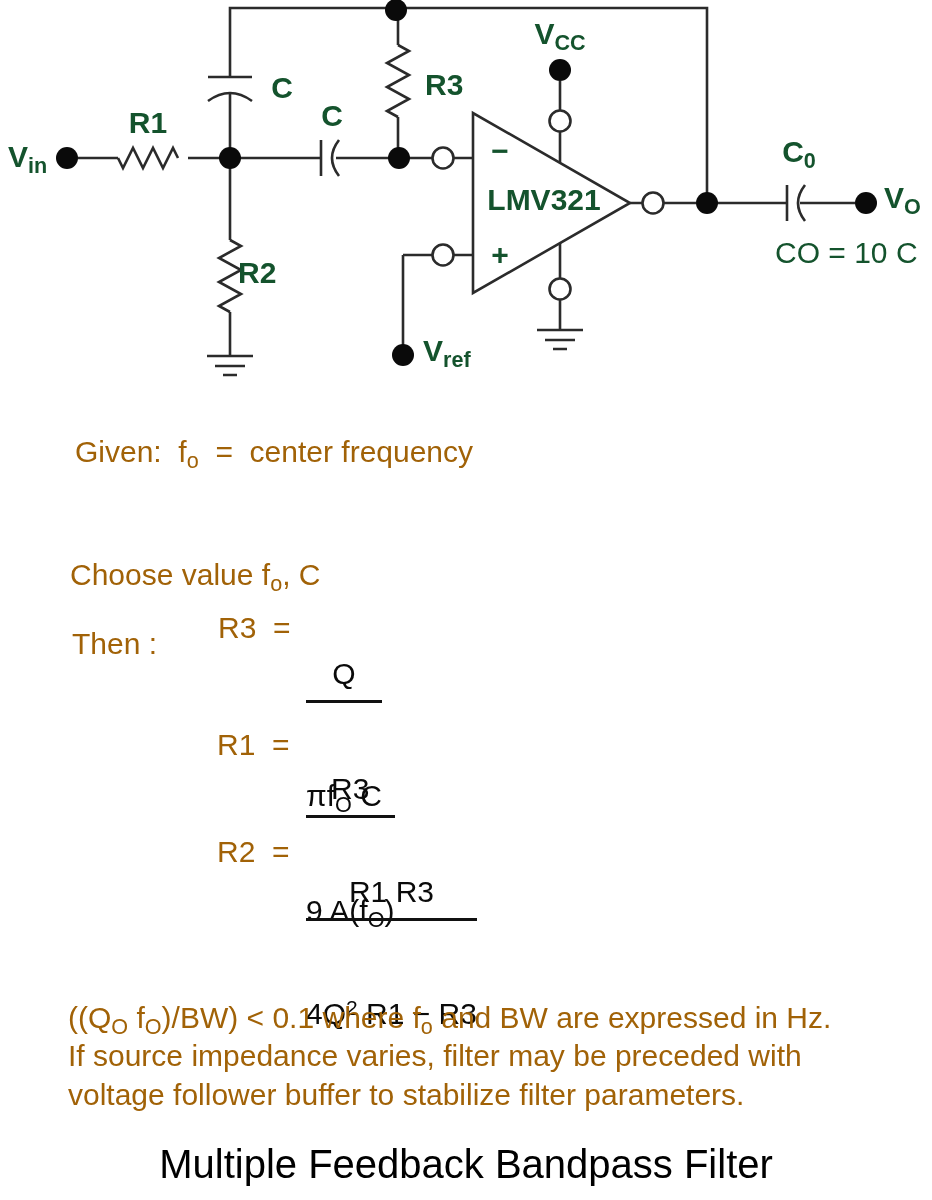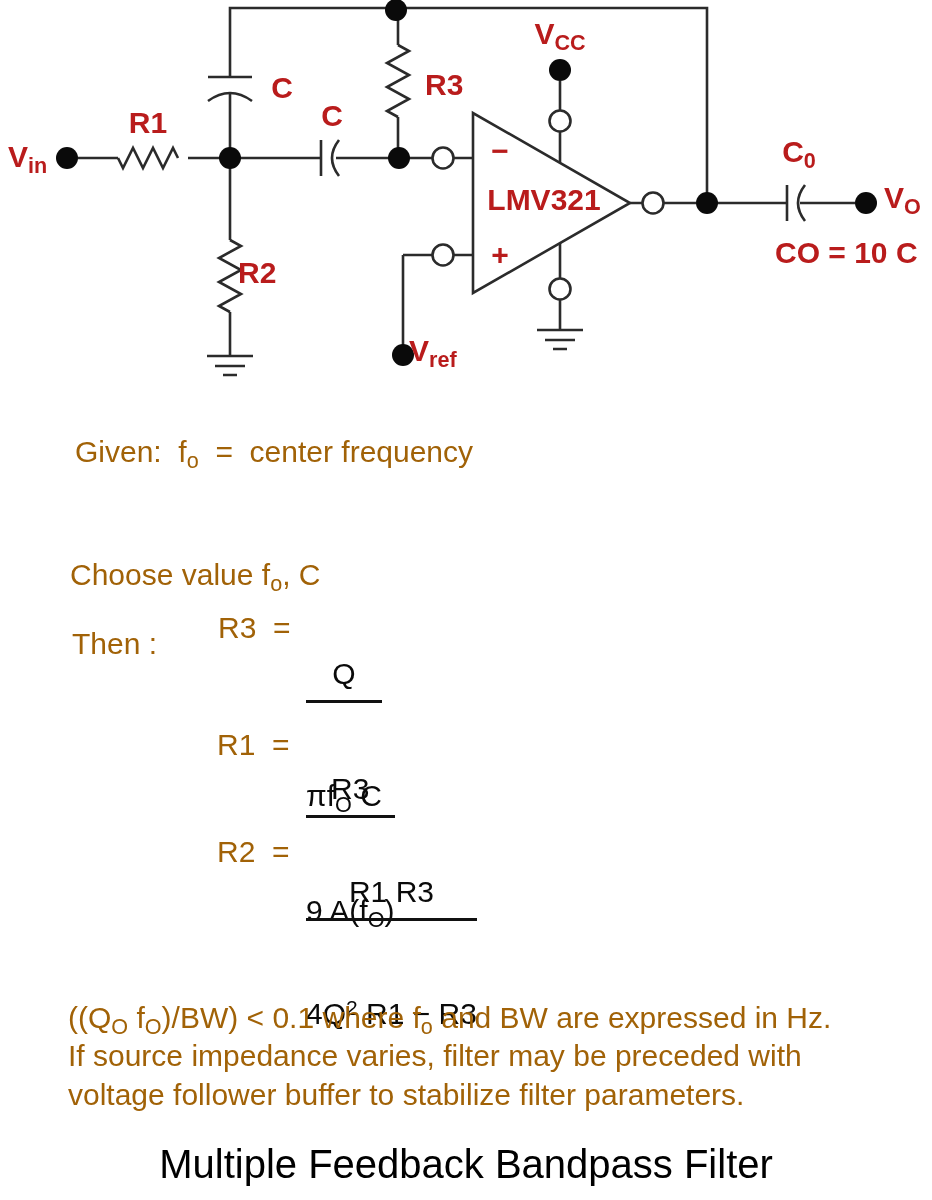--- a/index.html
+++ b/index.html
@@ -3,24 +3,24 @@
 <meta charset="utf-8">
 <style>
   html,body{margin:0;padding:0;background:#fff;}
   .page{
     position:relative;width:932px;height:1200px;background:#ffffff;overflow:hidden;
     font-family:"Liberation Sans",sans-serif;color:#000;
   }
   svg.circuit{position:absolute;left:0;top:0;}
   .clabel{
     position:absolute;font-size:30px;font-weight:bold;line-height:1;
-    white-space:pre;color:#b91c1c;
+    white-space:pre;color:#14532d;
   }
   .clabel.center{transform:translateX(-50%);}
-  .clabel.regular{font-weight:bold;}
+  .clabel.regular{font-weight:normal;}
   .clabel sub{font-size:0.72em;vertical-align:-0.30em;line-height:0;}
   .txt{
     position:absolute;font-size:30px;line-height:1.2;white-space:pre;color:#a16207;
   }
   .txt sub{font-size:0.72em;vertical-align:-0.28em;line-height:0;}
   .frac{
     position:absolute;font-size:30px;line-height:1.15;text-align:center;
     white-space:pre;color:#0a0a0a;
   }
   .frac .num{display:block;padding:0 12px 8px;border-bottom:3px solid #111;}
@@ -85,21 +85,21 @@
   <span class="clabel" style="left:8px;top:142px"><span>V</span><sub>in</sub></span>
   <span class="clabel center" style="left:148px;top:108px">R1</span>
   <span class="clabel center" style="left:282px;top:73px">C</span>
   <span class="clabel center" style="left:332px;top:101px">C</span>
   <span class="clabel" style="left:238px;top:258px">R2</span>
   <span class="clabel" style="left:425px;top:70px">R3</span>
   <span class="clabel center" style="left:560px;top:19px"><span>V</span><sub>CC</sub></span>
   <span class="clabel center" style="left:500px;top:136px">−</span>
   <span class="clabel center" style="left:500px;top:240px">+</span>
   <span class="clabel center" style="left:544px;top:185px">LMV321</span>
-  <span class="clabel" style="left:409px;top:336px"><span>V</span><sub>ref</sub></span>
+  <span class="clabel" style="left:423px;top:336px"><span>V</span><sub>ref</sub></span>
   <span class="clabel center" style="left:799px;top:137px"><span>C</span><sub>0</sub></span>
   <span class="clabel" style="left:884px;top:183px"><span>V</span><sub>O</sub></span>
   <span class="clabel regular" style="left:775px;top:238px">CO = 10 C</span>
 
   <div class="txt" style="left:75px;top:434px"><span>Given:  f</span><sub>o</sub><span>  =  center frequency</span></div>
 
   <div class="txt" style="left:70px;top:557px"><span>Choose value f</span><sub>o</sub><span>, C</span></div>
   <div class="txt" style="left:72px;top:626px">Then :</div>
 
   <div class="txt" style="left:218px;top:610px">R3  =</div>

